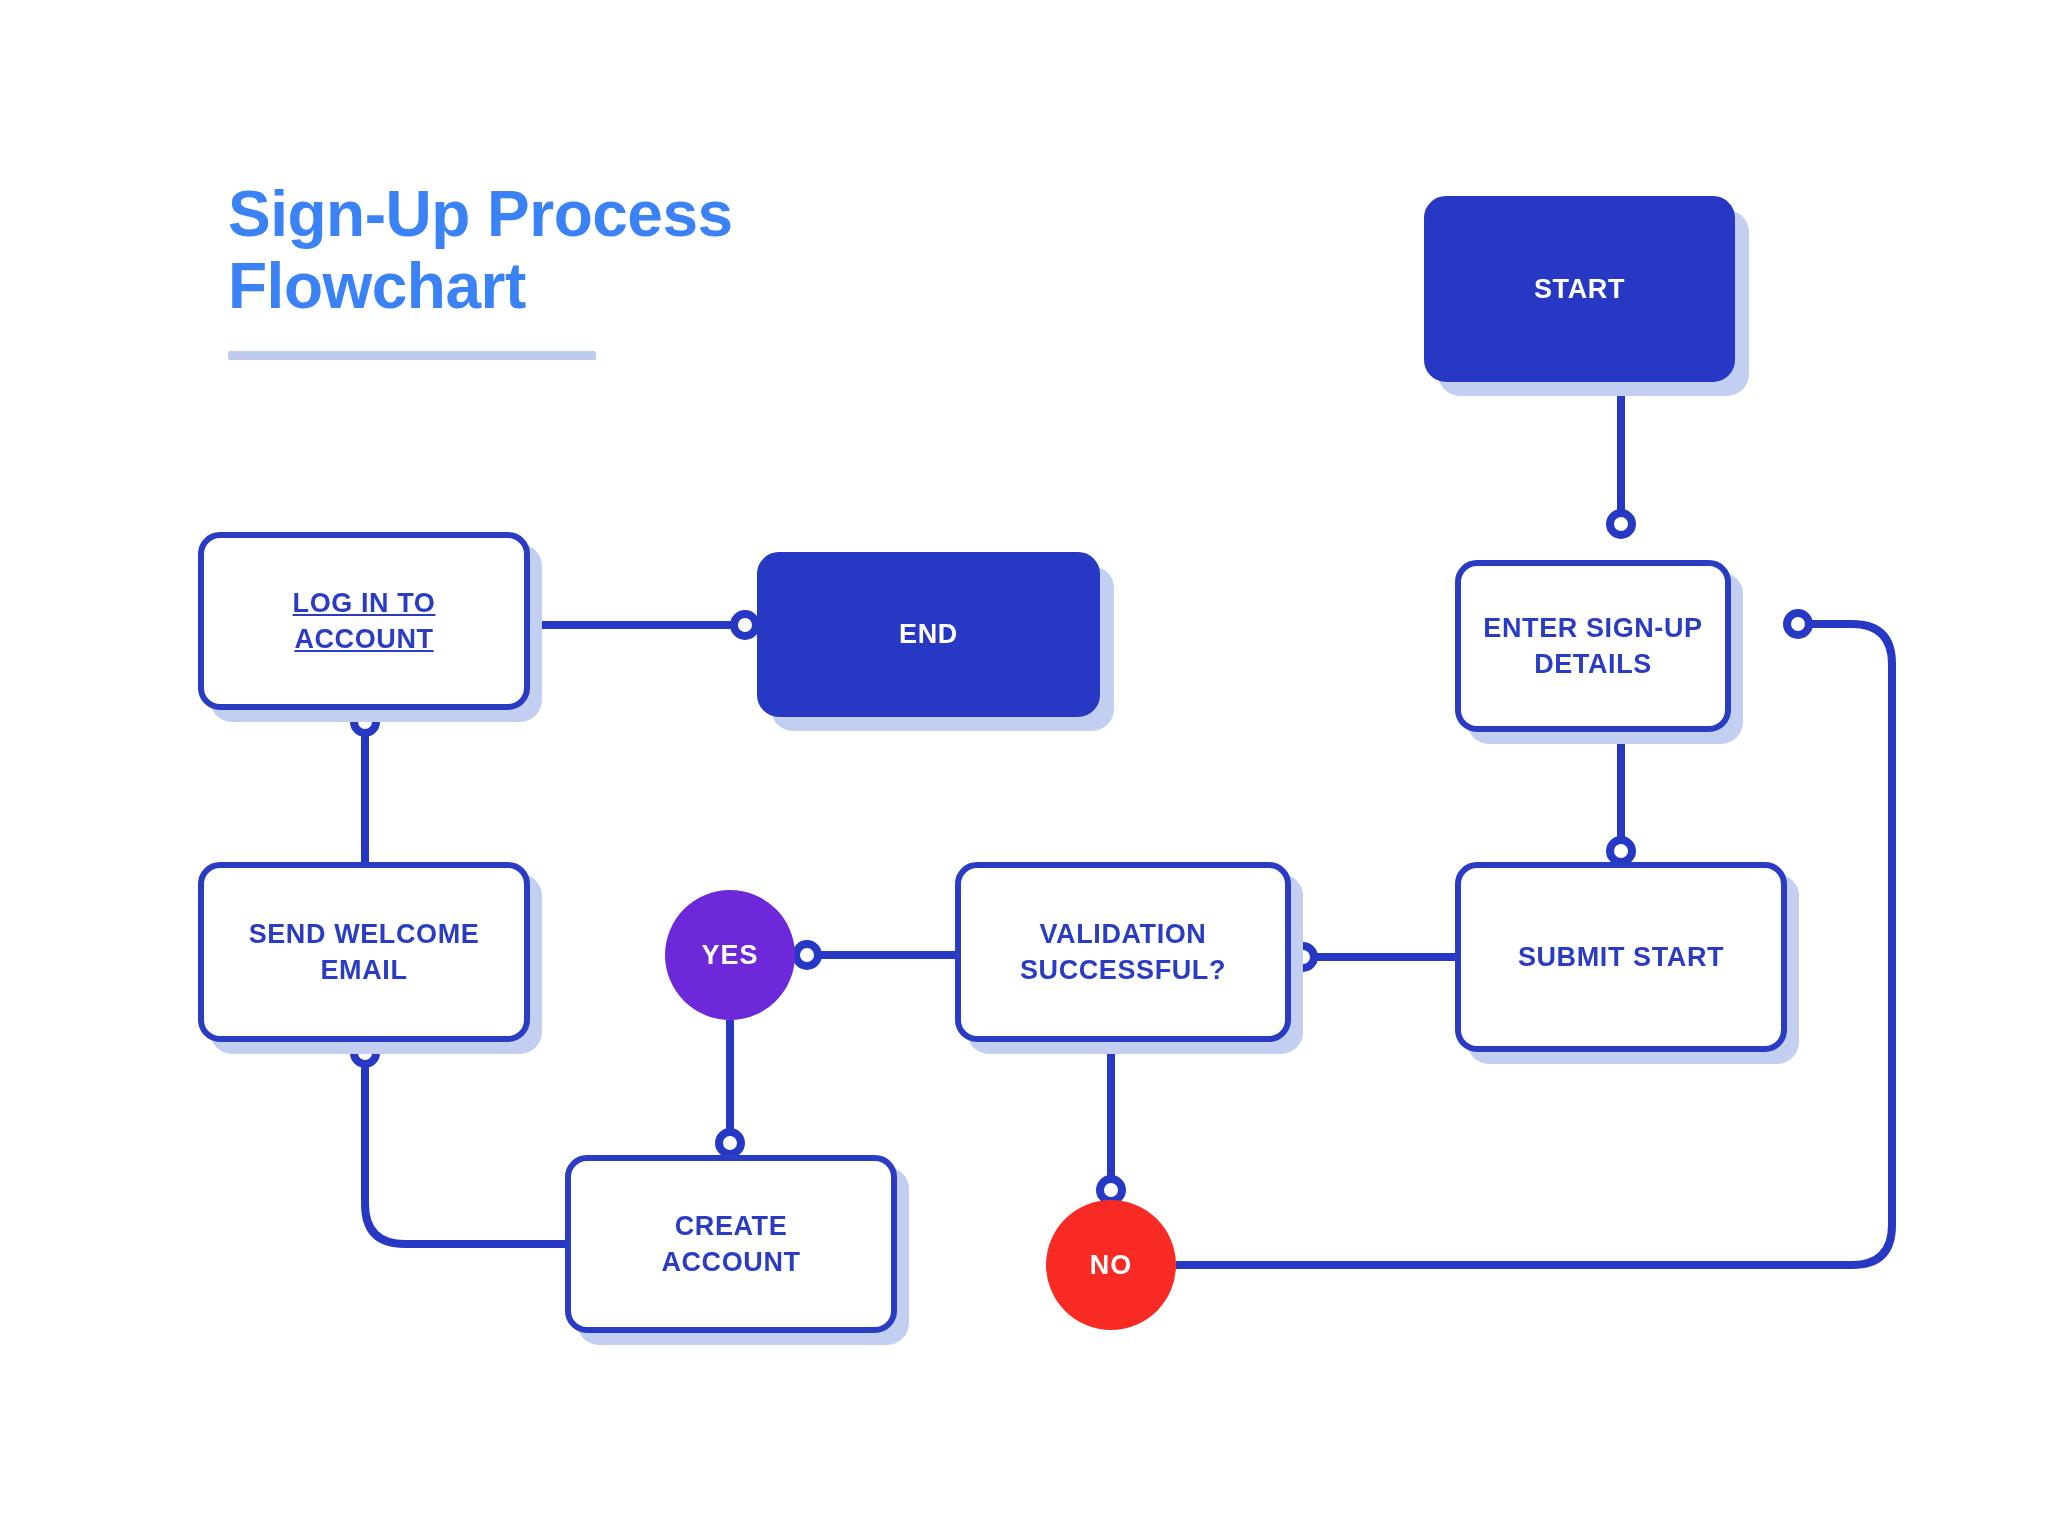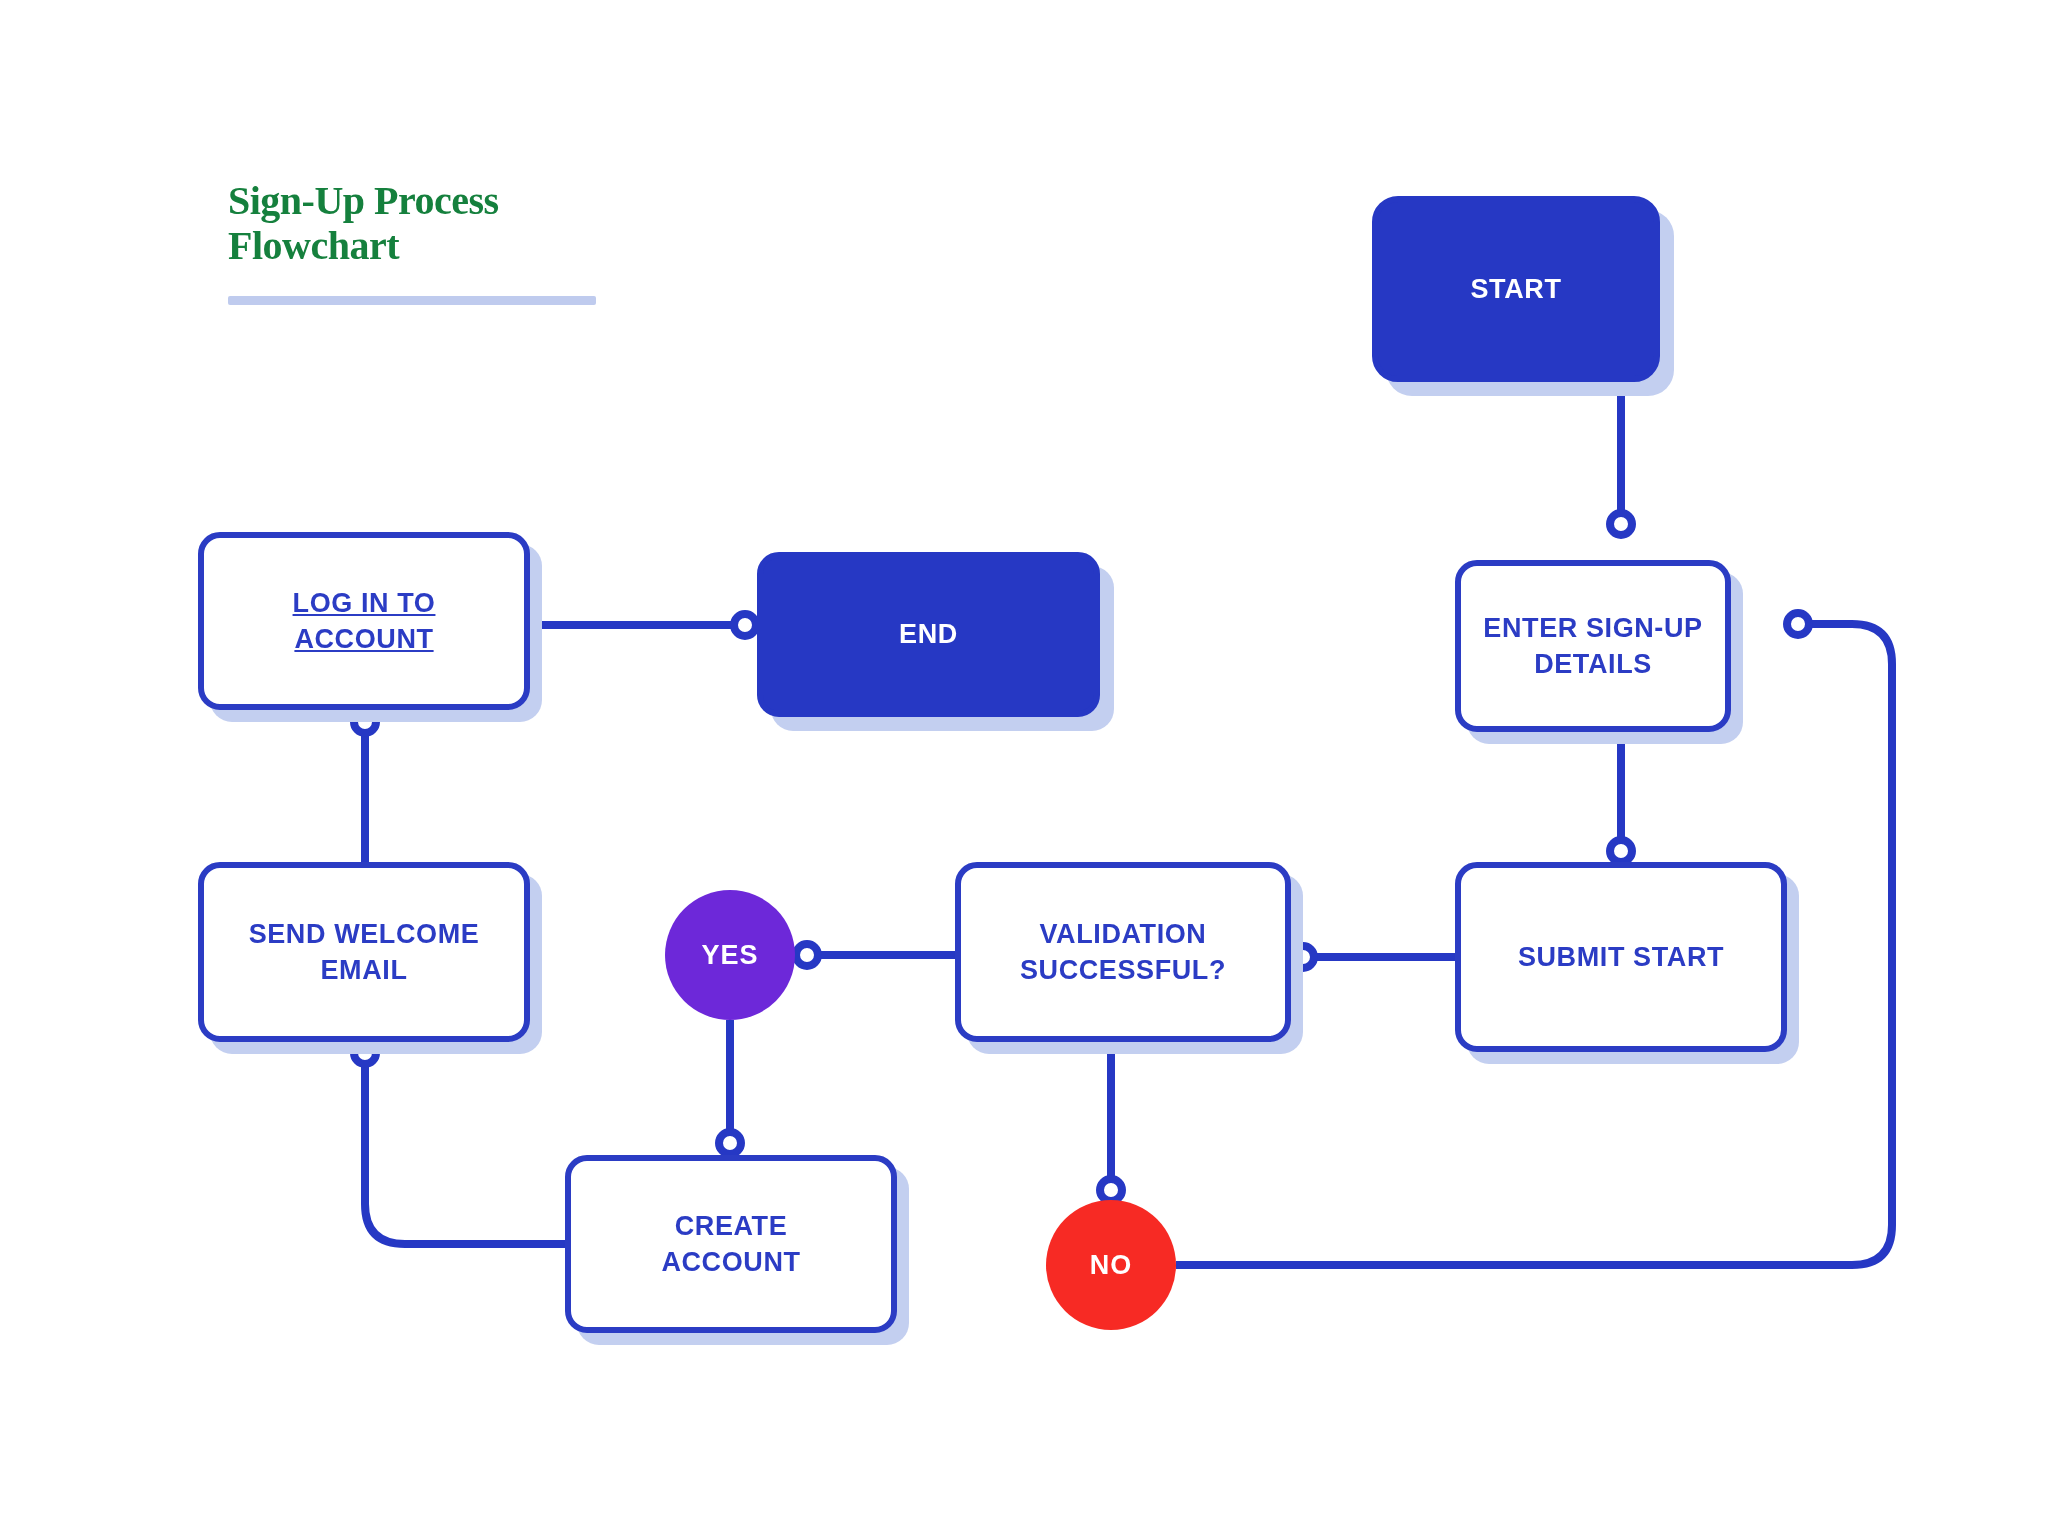--- a/index.html
+++ b/index.html
@@ -4,22 +4,22 @@
 <style>
   * { margin:0; padding:0; box-sizing:border-box; }
   html,body { width:2048px; height:1536px; background:#FFFFFF; overflow:hidden; }
   body { font-family:"Liberation Sans", sans-serif; }
 
   #canvas { position:relative; width:2048px; height:1536px; background:#FFFFFF; }
 
   
   #title-block { position:absolute; left:228px; top:178px; width:700px; }
   #page-title {
-    font-size:40px; font-weight:bold; line-height:1.13;
-    color:#15803d; letter-spacing:-0.5px; white-space:pre-line;font-family:Liberation Serif, serif;
+    font-size:64px; font-weight:bold; line-height:1.13;
+    color:#3b82f6; letter-spacing:-0.5px; white-space:pre-line;
   }
   #title-underline {
     margin-top:28px; width:368px; height:9px;
     background:#BFCBEE; border-radius:2px;
   }
 
   
   #wires { position:absolute; left:0; top:0; width:2048px; height:1536px; }
 
   
@@ -54,21 +54,21 @@
   .bubble {
     border-radius:50%;
     color:#FFFFFF;
     font-size:27px;
     letter-spacing:1px;
   }
   .bubble.yes { background:#6d28d9; }
   .bubble.no  { background:#F72A24; }
 
   
-  #node-start          { left:1372px; top:196px;  width:288px; height:186px;border-radius:26px; }
+  #node-start          { left:1424px; top:196px;  width:311px; height:186px; }
   #node-enter-details  { left:1455px; top:560px;  width:276px; height:172px; }
   #node-submit-form    { left:1455px; top:862px;  width:332px; height:190px; }
   #node-validation     { left:955px;  top:862px;  width:336px; height:180px; }
   #node-yes            { left:665px;  top:890px;  width:130px; height:130px; }
   #node-no             { left:1046px; top:1200px; width:130px; height:130px; }
   #node-login          { left:198px;  top:532px;  width:332px; height:178px;text-decoration:underline; }
   #node-end            { left:757px;  top:552px;  width:343px; height:165px; }
   #node-welcome-email  { left:198px;  top:862px;  width:332px; height:180px; }
   #node-create-account { left:565px;  top:1155px; width:332px; height:178px; }
 </style>

